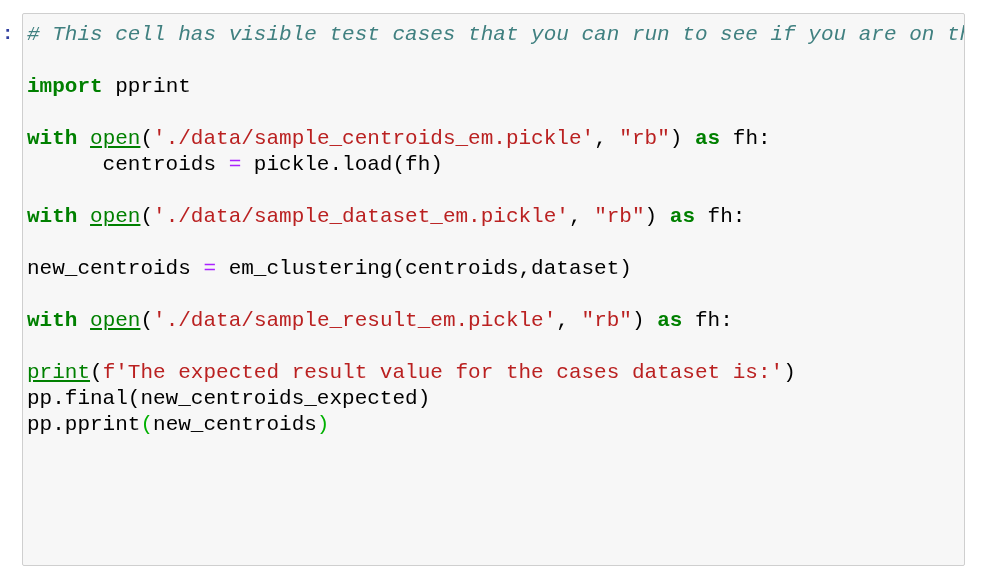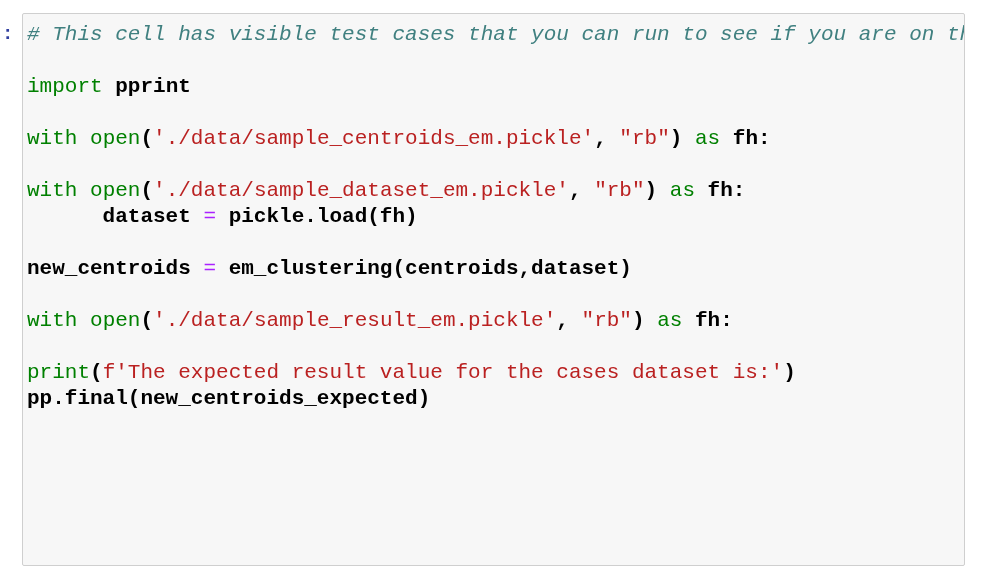--- a/index.html
+++ b/index.html
@@ -28,44 +28,45 @@
   }
   .code{
     padding:8px 0 0 4px;
     font-size:21px;
   }
   .code-line{
     height:26px;line-height:26px;white-space:pre;
     color:var(--plain);
   }
   .tok-comment{color:var(--comment);font-style:italic;}
-  .tok-keyword{color:var(--keyword);font-weight:normal;margin-top:22px;}
-  .tok-builtin{color:var(--builtin);}
+  .tok-keyword{color:var(--keyword);font-weight:bold;margin-top:22px;}
+  .tok-builtin{color:var(--builtin);text-decoration:underline;}
   .tok-string{color:var(--string);}
   .tok-operator{color:var(--operator);}
   .tok-number{color:var(--number);}
   .tok-matching{color:var(--matching);}
-  .tok-plain{color:var(--plain);font-weight:bold;}
+  .tok-plain{color:var(--plain);}
 </style>
 </head>
 <body>
 
 <div class="prompt">:</div>
 
 <div class="cell">
   <div class="code" id="code-editor">
       <div class="code-line"><span class="tok-comment"># This cell has visible test cases that you can run to see if you are on th</span></div>
       <div class="code-line"></div>
       <div class="code-line"><span class="tok-keyword">import</span><span class="tok-plain"> pprint</span></div>
       <div class="code-line"></div>
       <div class="code-line"><span class="tok-keyword">with</span><span class="tok-plain"> </span><span class="tok-builtin">open</span><span class="tok-plain">(</span><span class="tok-string">'./data/sample_centroids_em.pickle'</span><span class="tok-plain">, </span><span class="tok-string">"rb"</span><span class="tok-plain">) </span><span class="tok-keyword">as</span><span class="tok-plain"> fh:</span></div>
+      <div class="code-line"><span class="tok-plain">      centroids </span><span class="tok-operator">=</span><span class="tok-plain"> pickle.load(fh)</span></div>
       <div class="code-line"></div>
       <div class="code-line"><span class="tok-keyword">with</span><span class="tok-plain"> </span><span class="tok-builtin">open</span><span class="tok-plain">(</span><span class="tok-string">'./data/sample_dataset_em.pickle'</span><span class="tok-plain">, </span><span class="tok-string">"rb"</span><span class="tok-plain">) </span><span class="tok-keyword">as</span><span class="tok-plain"> fh:</span></div>
-      <div class="code-line"><span class="tok-plain">      dataset </span><span class="tok-operator">=</span><span class="tok-plain"> pickle.load(fh)</span></div>
       <div class="code-line"></div>
       <div class="code-line"><span class="tok-plain">new_centroids </span><span class="tok-operator">=</span><span class="tok-plain"> em_clustering(centroids,dataset)</span></div>
       <div class="code-line"></div>
       <div class="code-line"><span class="tok-keyword">with</span><span class="tok-plain"> </span><span class="tok-builtin">open</span><span class="tok-plain">(</span><span class="tok-string">'./data/sample_result_em.pickle'</span><span class="tok-plain">, </span><span class="tok-string">"rb"</span><span class="tok-plain">) </span><span class="tok-keyword">as</span><span class="tok-plain"> fh:</span></div>
       <div class="code-line"></div>
       <div class="code-line"><span class="tok-builtin">print</span><span class="tok-plain">(</span><span class="tok-string">f'The expected result value for the cases dataset is:'</span><span class="tok-plain">)</span></div>
       <div class="code-line"><span class="tok-plain">pp.final(new_centroids_expected)</span></div>
+      <div class="code-line"><span class="tok-plain">pp.pprint</span><span class="tok-matching">(</span><span class="tok-plain">new_centroids</span><span class="tok-matching">)</span></div>
     </div>
 </div>
 
 </body></html>

